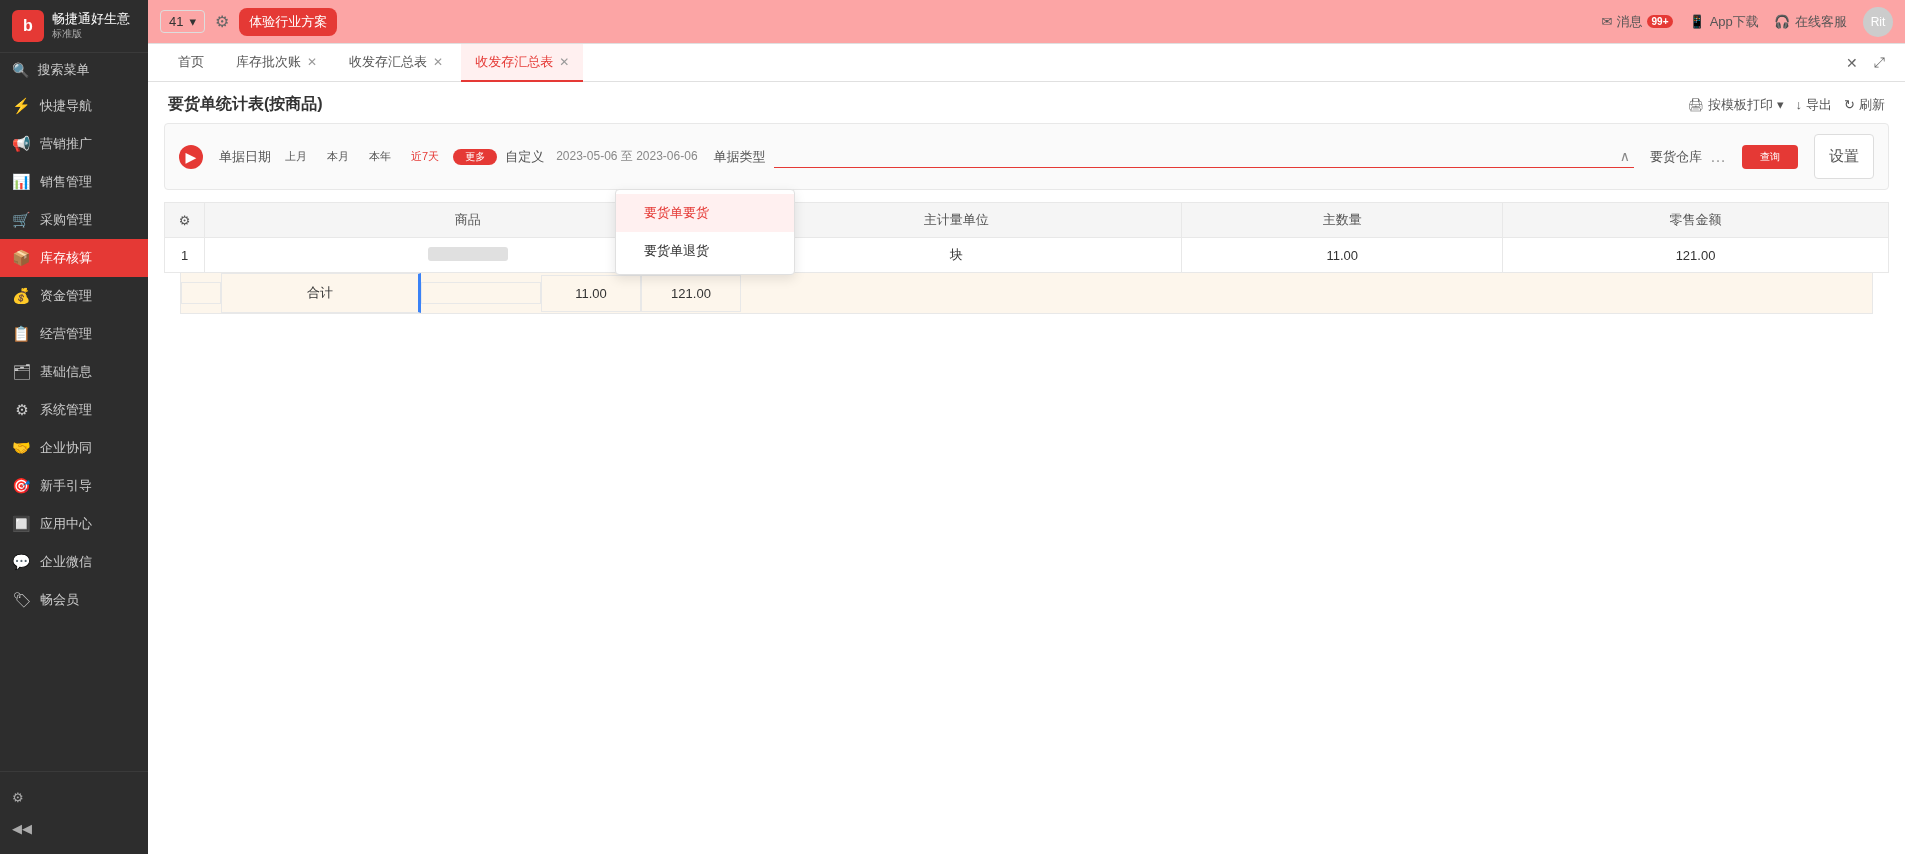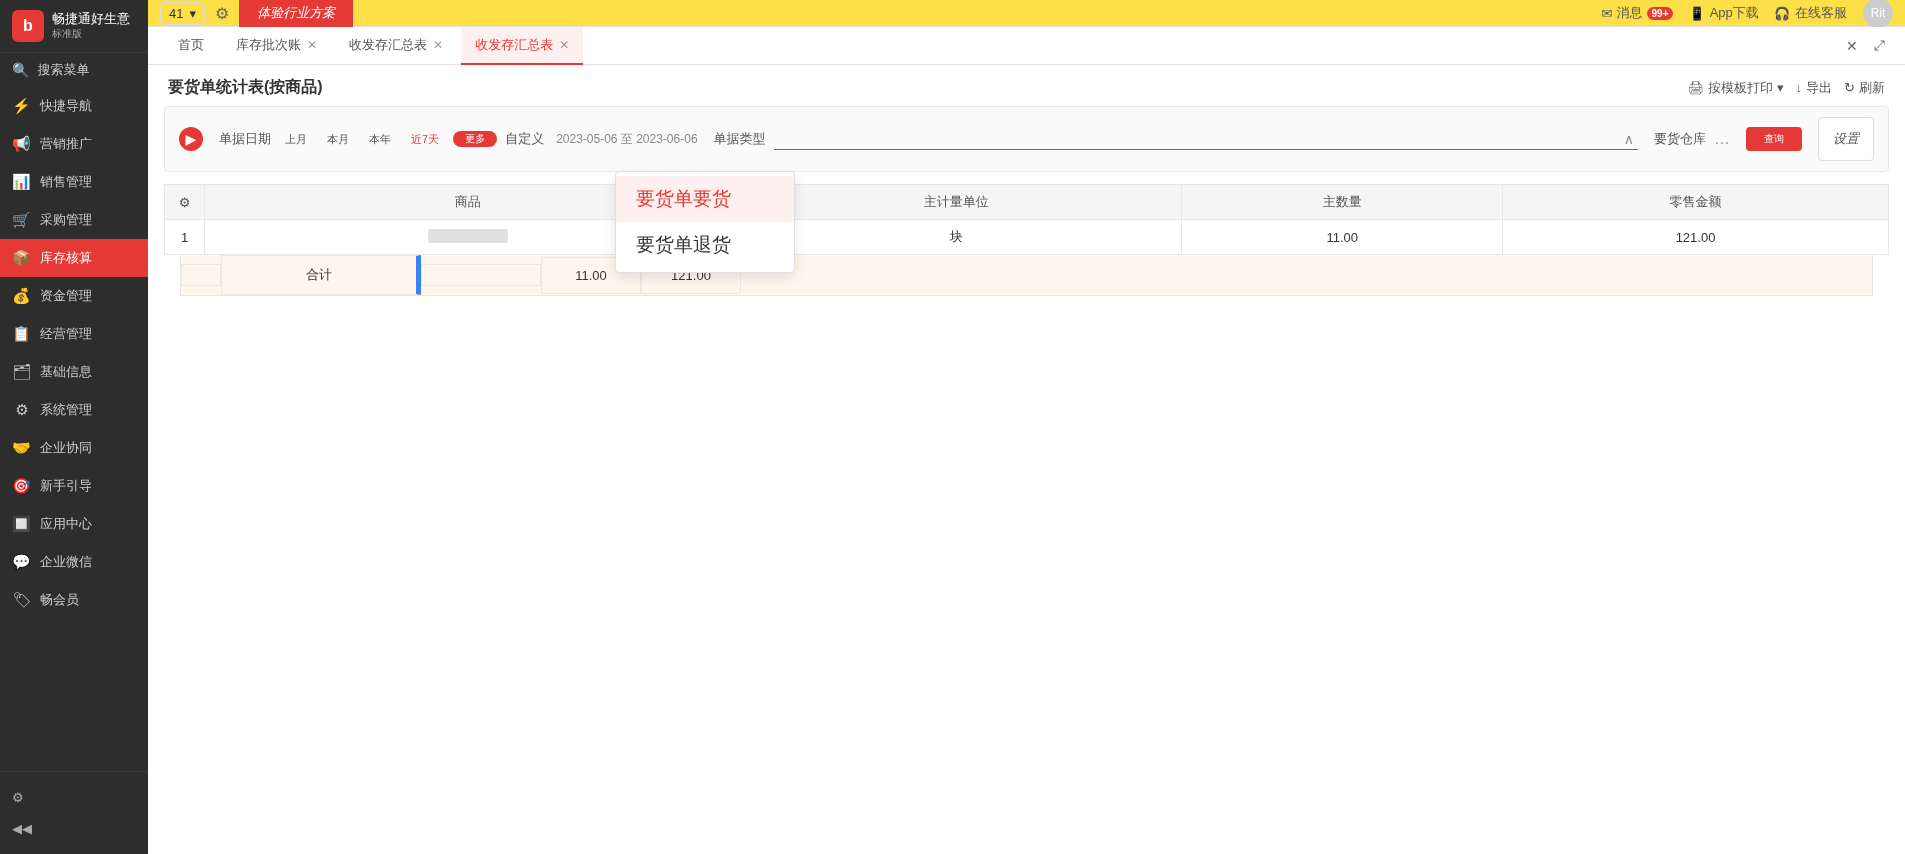--- a/index.html
+++ b/index.html
@@ -62,42 +62,42 @@
     
     .main {
       flex: 1;
       display: flex;
       flex-direction: column;
       overflow: hidden;
     }
 
     
     .topbar {
-      height: 27px;
-      background: #fde047;
+      height: 44px;
+      background: #fca5a5;
       border-bottom: 1px solid #e0e0e0;
       display: flex;
       align-items: center;
       padding: 0 12px;
       justify-content: space-between;
       flex-shrink: 0;
     }
     .topbar-left {
       display: flex; align-items: center; gap: 10px;
     }
     .topbar-selector {
       display: flex; align-items: center;
       border: 1px solid #ddd; border-radius: 4px;
       padding: 3px 8px; font-size: 13px; color: #333; cursor: pointer;
       gap: 6px;
     }
     .topbar-settings-icon { font-size: 16px; color: #666; cursor: pointer; }
     .btn-industry {
       background: #e53935; color: white; border: none;
-      border-radius: 0; padding: 5px 18px; font-size: 13px; cursor: pointer; font-style: italic;
+      border-radius: 8px; padding: 5px 10px; font-size: 13px; cursor: pointer;
     }
 
     .topbar-right {
       display: flex; align-items: center; gap: 16px;
     }
     .topbar-notification {
       display: flex; align-items: center; gap: 4px; color: #555; font-size: 13px; cursor: pointer;
       position: relative;
     }
     .badge {
@@ -199,41 +199,40 @@
     .filter-warehouse-label { color: #555; font-size: 13px; }
     .filter-warehouse-more { color: #999; cursor: pointer; font-size: 16px; }
 
     .filter-query-btn {
       background: #e53935; color: white; border: none;
       border-radius: 4px; padding: 5px 18px; font-size: 10px; cursor: pointer;
       flex-shrink: 0;
     }
     .filter-setting-btn {
       background: white; color: #555; border: 1px solid #ddd;
-      border-radius: 4px; padding: 12px 14px; font-size: 13px; cursor: pointer;
+      border-radius: 4px; padding: 12px 14px; font-size: 15px; cursor: pointer;
       flex-shrink: 0;
-      font-style: italic;
     }
 
     
     .dropdown-overlay {
       position: absolute;
       top: 100%;
       left: 450px;
       background: white;
       border: 1px solid #e0e0e0;
       border-radius: 4px;
       box-shadow: 0 4px 12px rgba(0,0,0,0.1);
       z-index: 100;
       min-width: 180px;
       padding: 4px 0;
     }
     .dropdown-item {
-      padding: 10px 20px;
-      font-size: 19px;
+      padding: 10px 28px;
+      font-size: 13px;
       color: #333;
       cursor: pointer;
     }
     .dropdown-item.selected { background: #fff0f0; color: #e53935; }
 
     
     .table-wrap { margin: 0 16px; }
     table {
       width: 100%;
       border-collapse: collapse;
@@ -499,21 +498,21 @@
       <td>11.00</td>
       <td>121.00</td>
     </tr>
           </tbody>
       </table>
 
       <table style="width:100%; border-collapse:collapse;">
         <tbody>
             <tr class="footer-total">
           <td style="width:40px; border-right:1px solid #e8e8e8;"></td>
-          <td style="border-right:5px solid #3b82f6; min-width:200px;">合计</td>
+          <td style="border-right:3px solid #3b82f6; min-width:200px;">合计</td>
           <td style="border-right:1px solid #e8e8e8; min-width:120px;"></td>
           <td style="border-right:1px solid #e8e8e8; min-width:100px; text-align:center;">11.00</td>
           <td style="min-width:100px; text-align:center;">121.00</td>
         </tr>
       </tbody>
         </table>
     </div>
 
   </div>
 </div>

